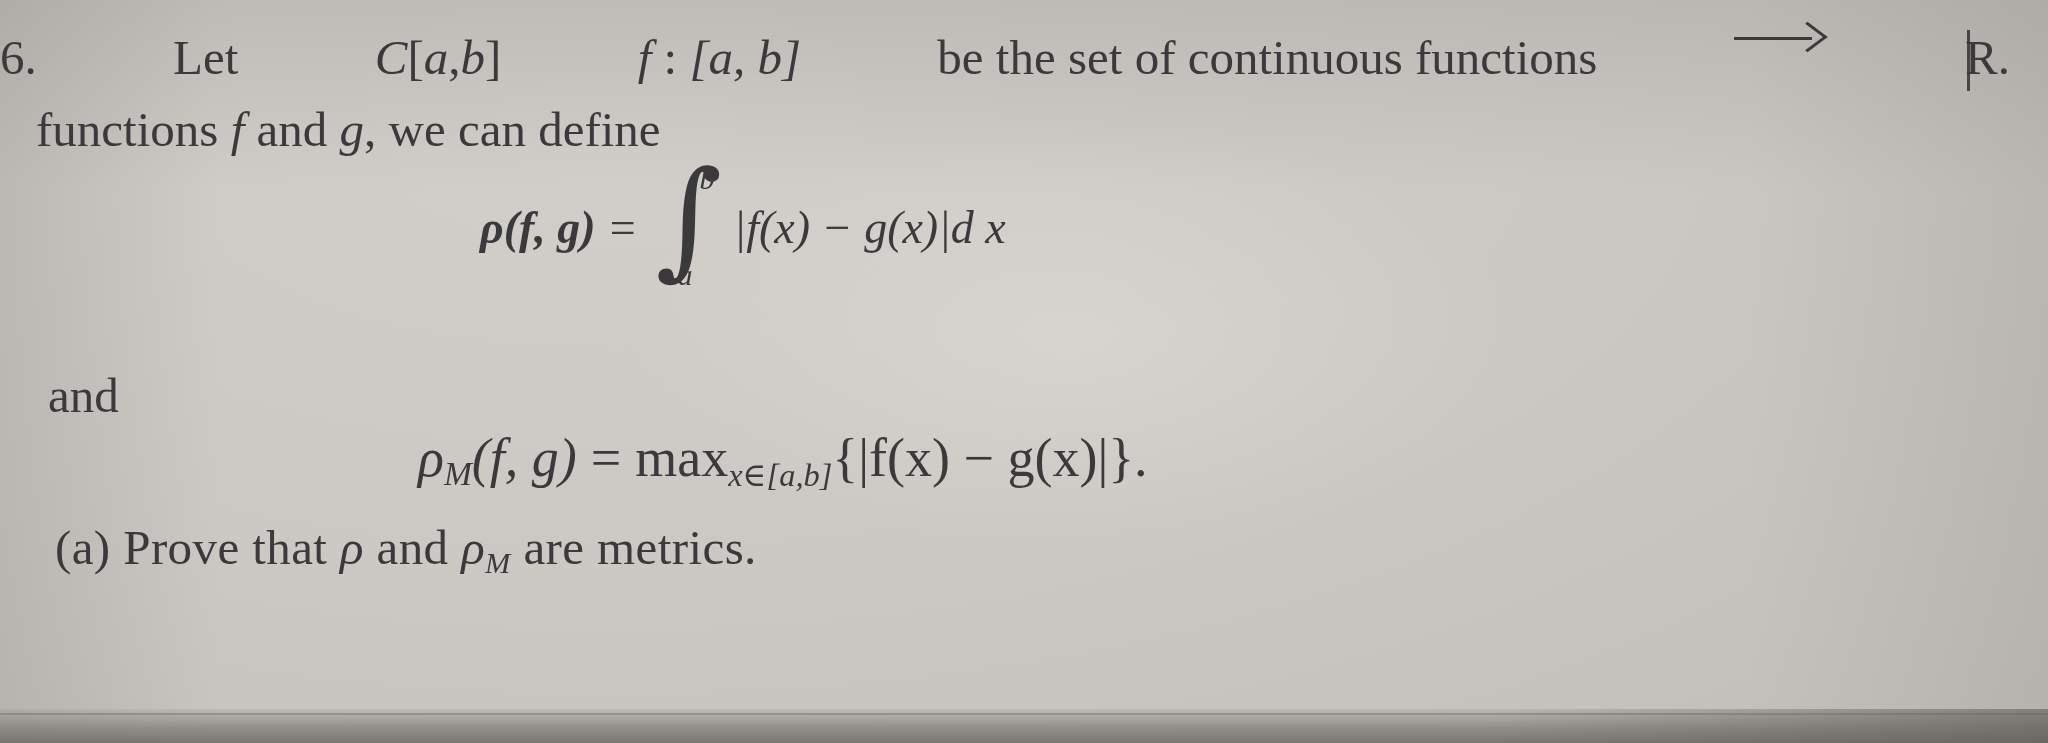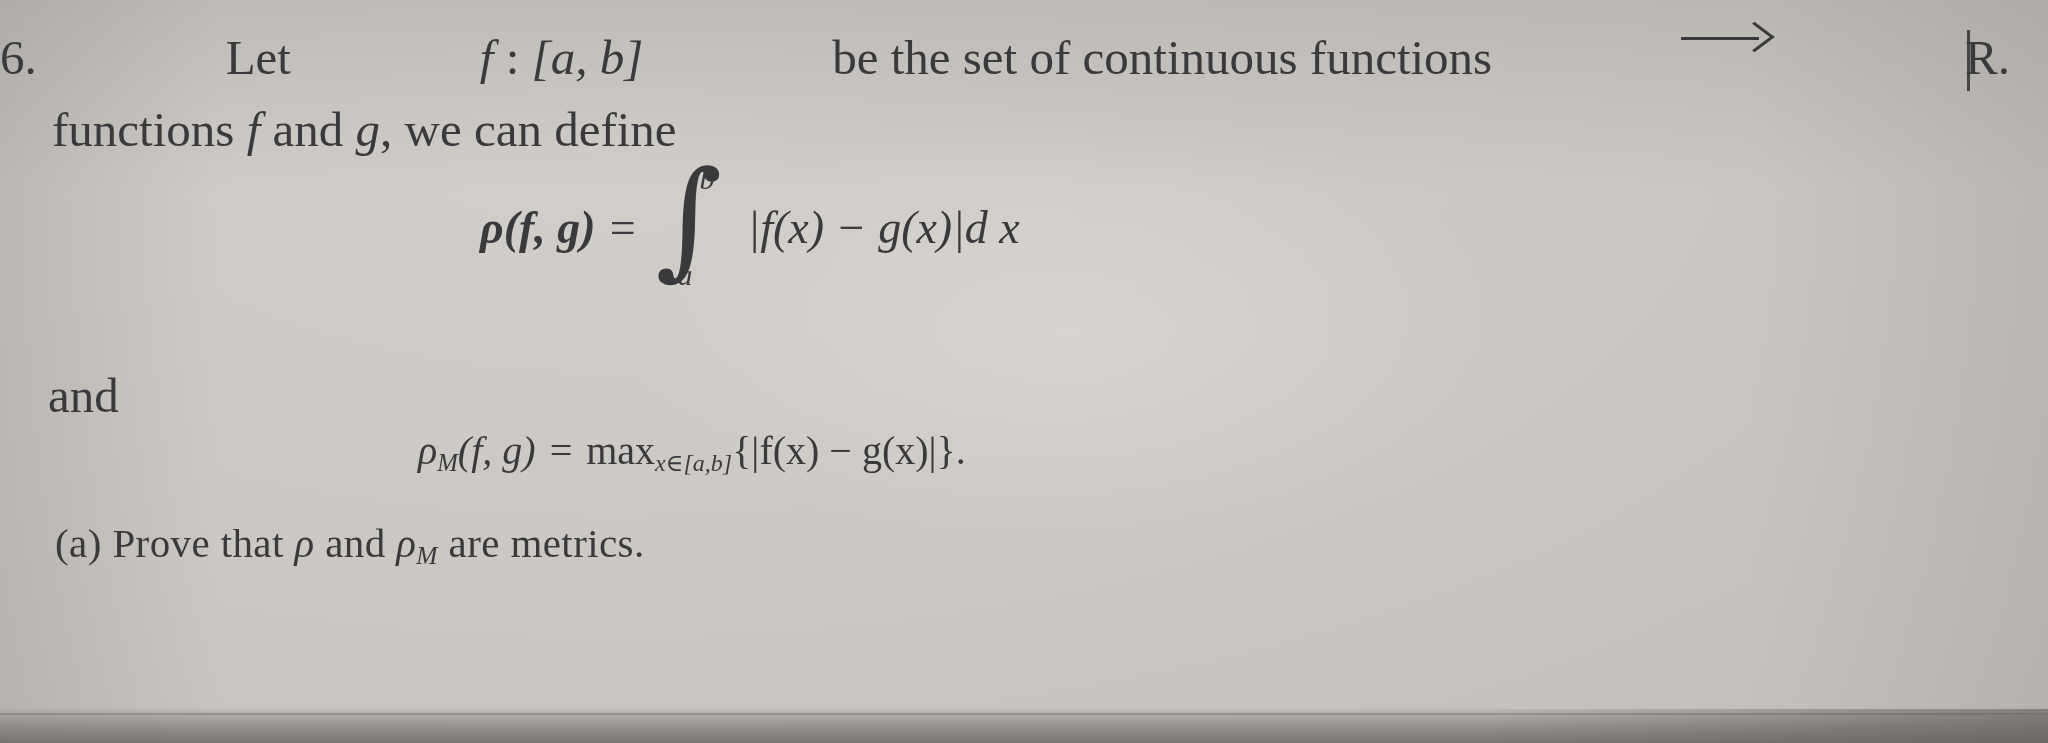--- a/index.html
+++ b/index.html
@@ -89,21 +89,21 @@
     text-align: justify;
     text-justify: inter-word;
   }
   .para1 .row {
     display: flex;
     justify-content: space-between;
     width: 100%;
   }
   .para1 .row2 {
     display: block;
-    padding-left: 52px;
+    padding-left: 36px;
   }
   .math { font-style: italic; }
   .mathup { font-style: normal; }
 
   .bb-R {
     font-style: normal;
     position: relative;
     display: inline-block;
     padding-left: 3px;
   }
@@ -152,21 +152,21 @@
     left: 48px;
     top: 367px;
     font-size: 49px;
   }
 
   
   .part-a {
     position: absolute;
     left: 55px;
     top: 519px;
-    font-size: 41px;
+    font-size: 49px;
     letter-spacing: 0.4px;
   }
 
   
   .eq1 {
     position: absolute;
     left: 480px;
     top: 168px;
     font-size: 46px;
     display: flex;
@@ -200,30 +200,29 @@
     font-style: italic;
   }
   .integral .lim-low {
     position: absolute;
     left: 22px;
     bottom: -6px;
     font-size: 30px;
     font-style: italic;
   }
   .eq1 .integrand {
-    margin-left: 14px;
     font-style: italic;
   }
 
   
   .eq2 {
     position: absolute;
     left: 418px;
     top: 427px;
-    font-size: 40px;
+    font-size: 54px;
     display: flex;
     align-items: baseline;
   }
   .eq2 .lhs { font-style: italic; }
   .eq2 sub.sm {
     font-size: 0.62em;
     font-style: italic;
     vertical-align: -0.28em;
   }
   .eq2 .eqsign { margin: 0 14px; font-style: normal; }
@@ -245,20 +244,21 @@
   <div class="shade-left"></div>
   <div class="shade-right"></div>
   <div class="glare"></div>
 
   <div class="content">
 
     <div class="para1">
       <div class="row">
         <span>6.</span>
         <span>Let</span>
+        <span><span class="math">C</span><span class="mathup">[</span><span class="math">a</span><span class="mathup">,</span><span class="math">b</span><span class="mathup">]</span></span>
         <span><span class="math">f</span> <span class="mathup">:</span> <span class="math">[a, b]</span></span>
         <span>be  the  set  of  continuous  functions</span>
         <span class="arrow"></span>
         <span><span class="bb-R">R</span><span class="mathup">.</span></span>
       </div>
       <div class="row2">
         <span>functions</span>
         <span class="math">f</span>
         <span>and</span>
         <span class="math">g</span><span>, we can define</span>

